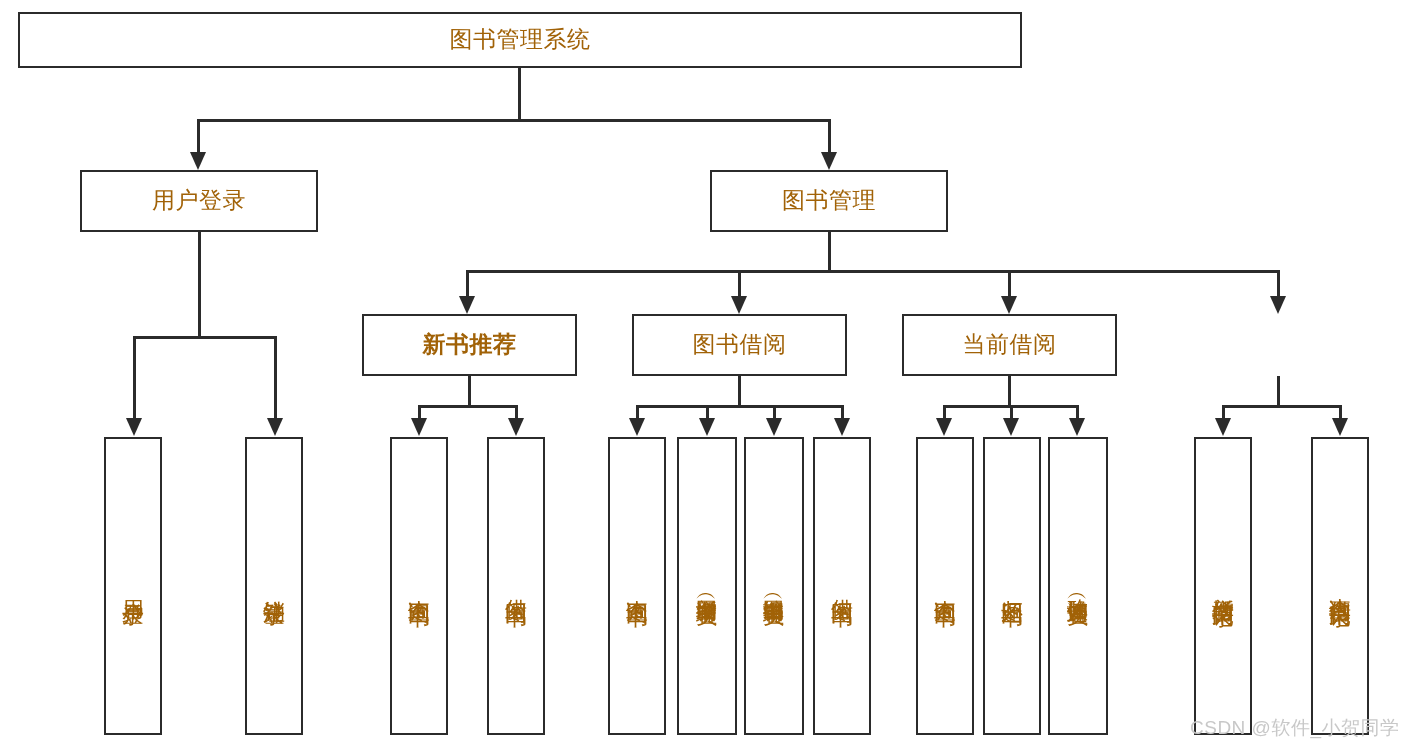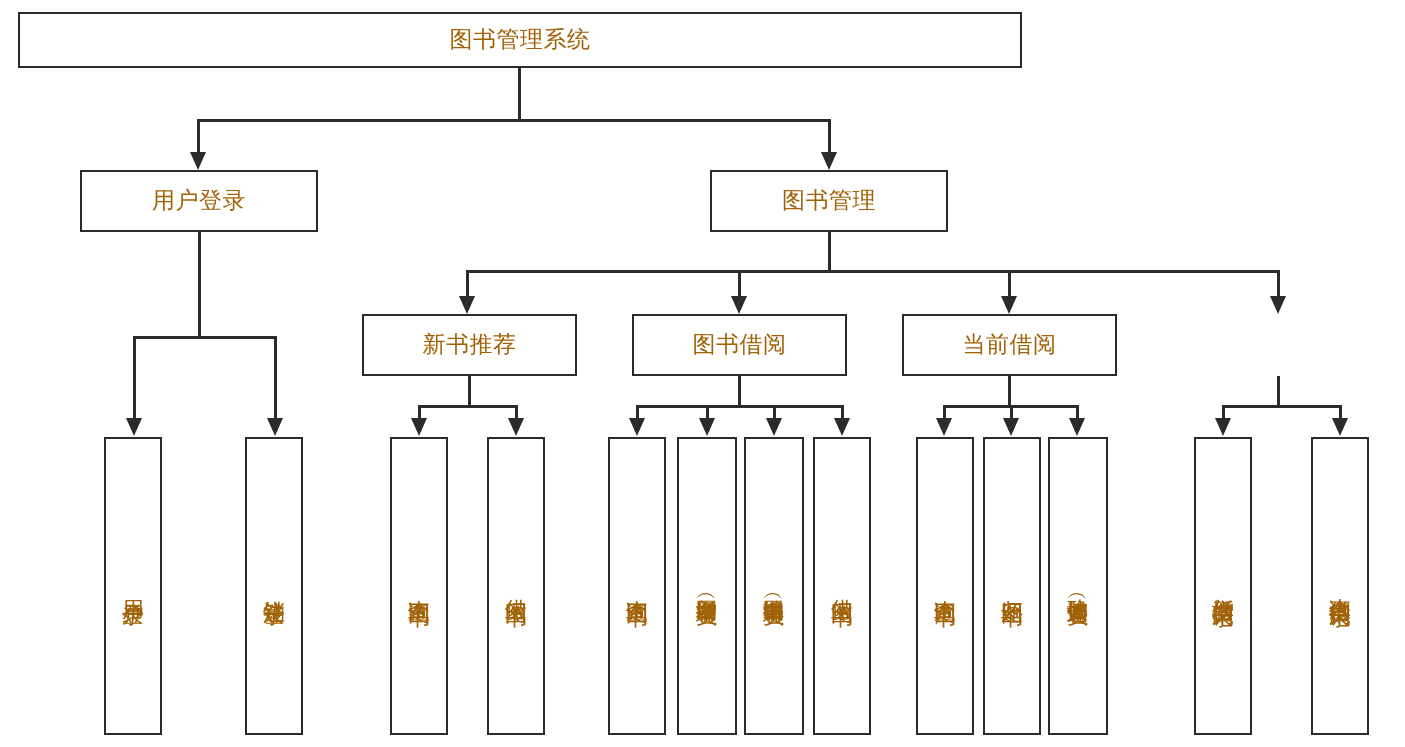--- a/index.html
+++ b/index.html
@@ -103,21 +103,21 @@
   <div class="edge h" style="left:466px; top:270px; width:812px;"></div>
   <div class="edge v" style="left:466px; top:270px; height:32px;"></div>
   <div class="arrow" style="left:459px; top:296px;"></div>
   <div class="edge v" style="left:738px; top:270px; height:32px;"></div>
   <div class="arrow" style="left:731px; top:296px;"></div>
   <div class="edge v" style="left:1008px; top:270px; height:32px;"></div>
   <div class="arrow" style="left:1001px; top:296px;"></div>
   <div class="edge v" style="left:1277px; top:270px; height:32px;"></div>
   <div class="arrow" style="left:1270px; top:296px;"></div>
 
-  <div class="node" style="left:362px; top:314px; width:215px; height:62px;">
+  <div class="node" style="left:362px; top:314px; width:215px; height:62px;font-weight:bold;">
     <span class="label">新书推荐</span>
   </div>
   <div class="node" style="left:902px; top:314px; width:215px; height:62px;">
     <span class="label">当前借阅</span>
   </div>
   <div class="node" style="left:632px; top:314px; width:215px; height:62px;">
     <span class="label">图书借阅</span>
   </div>
 
   <div class="edge v" style="left:468px; top:376px; height:31px;"></div>
@@ -191,14 +191,15 @@
     <span class="label">确认归还（管理员）</span>
   </div>
 
   <div class="node vertical" style="left:1194px; top:437px; width:58px; height:298px;">
     <span class="label">新增借阅记录</span>
   </div>
   <div class="node vertical" style="left:1311px; top:437px; width:58px; height:298px;">
     <span class="label">查询借阅记录</span>
   </div>
 
+  <div id="watermark" style="left:1190px; top:715px;">CSDN @软件_小贺同学</div>
 
 </div>
 
 </body></html>

